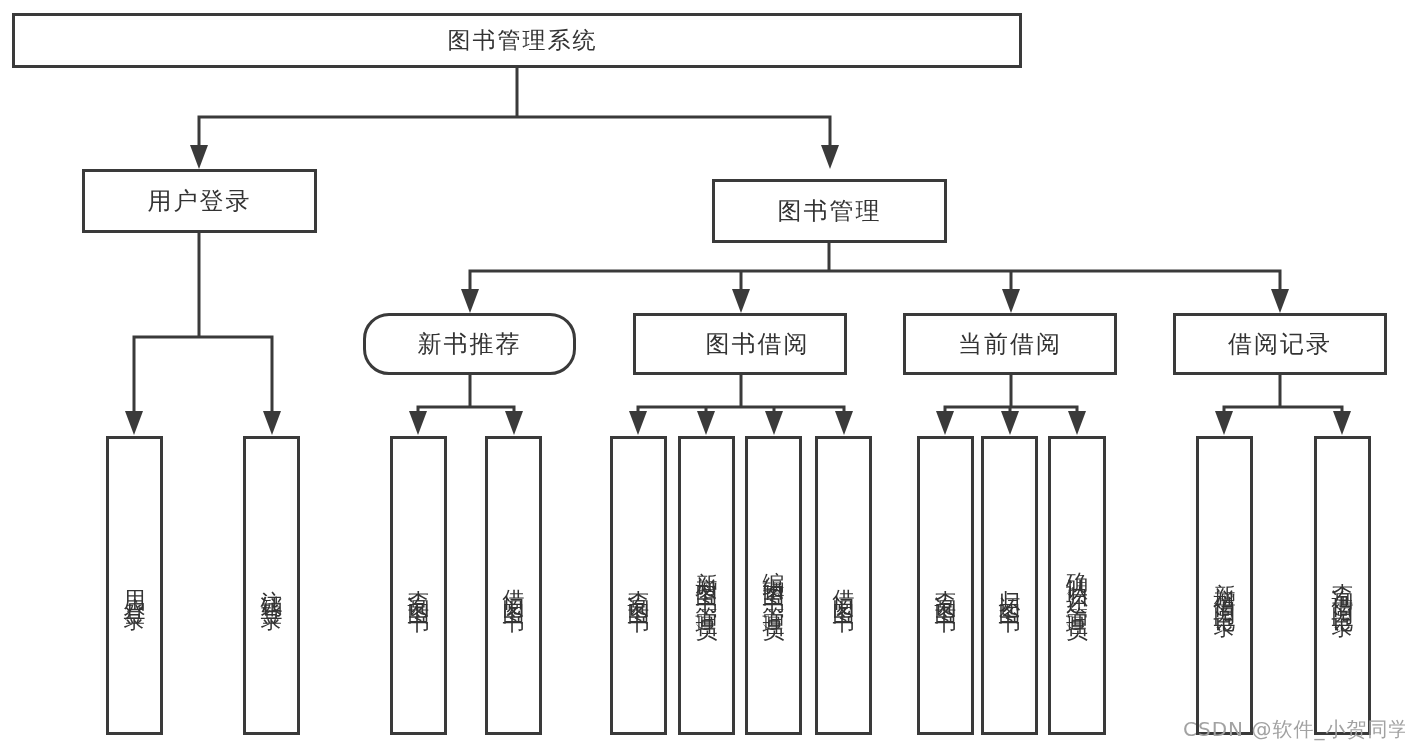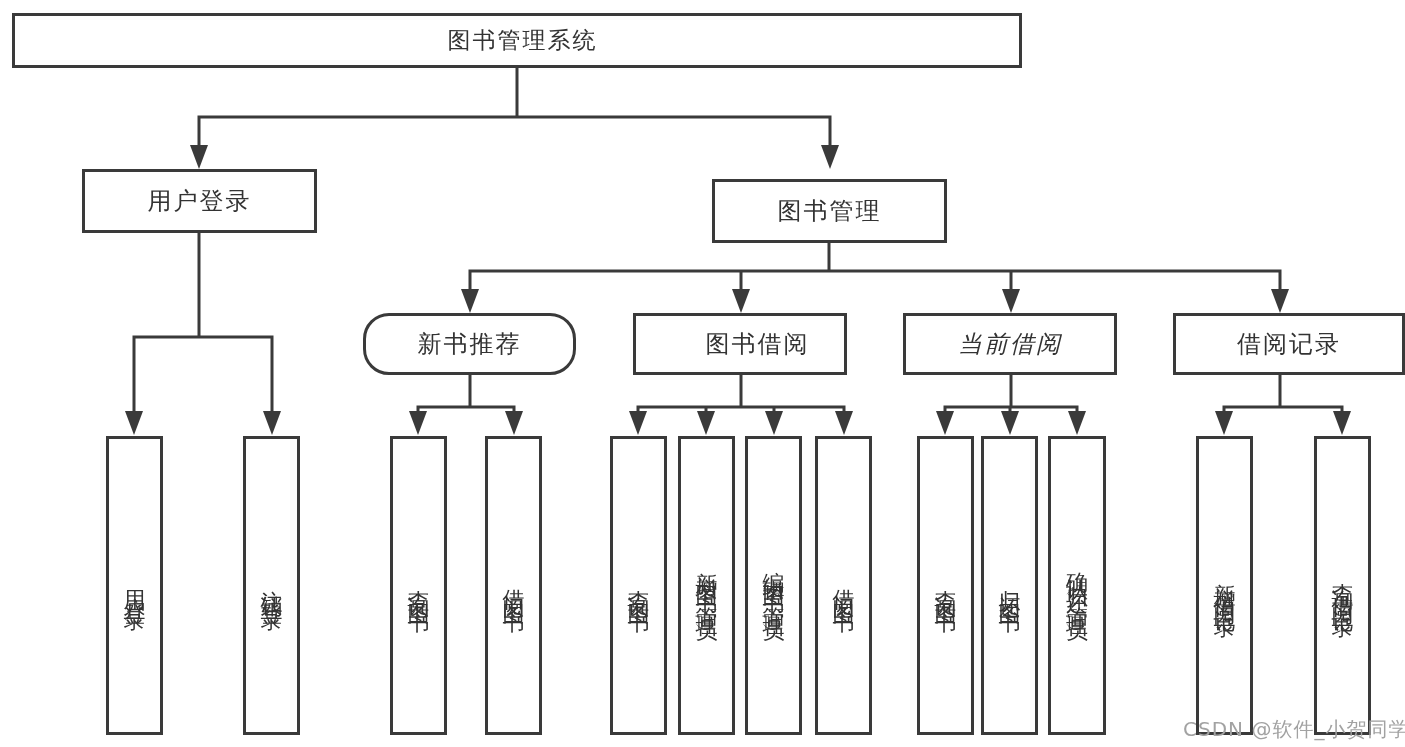--- a/index.html
+++ b/index.html
@@ -110,24 +110,24 @@
   <div class="node node-h" style="left:712px; top:179px; width:235px; height:64px;">
     <span>图书管理</span>
   </div>
 
   <div class="node node-h" style="left:363px; top:313px; width:213px; height:62px;border-radius:26px;">
     <span>新书推荐</span>
   </div>
   <div class="node node-h" style="left:633px; top:313px; width:214px; height:62px;padding-left:35px;">
     <span>图书借阅</span>
   </div>
-  <div class="node node-h" style="left:903px; top:313px; width:214px; height:62px;font-style:italic;">
+  <div class="node node-h" style="left:903px; top:313px; width:214px; height:62px;">
     <span>当前借阅</span>
   </div>
-  <div class="node node-h" style="left:1173px; top:313px; width:232px; height:62px;">
+  <div class="node node-h" style="left:1173px; top:313px; width:214px; height:62px;">
     <span>借阅记录</span>
   </div>
 
   <div class="node node-v" style="left:106px; top:436px; width:57px; height:299px;">
     <span>用户登录</span>
   </div>
   <div class="node node-v" style="left:243px; top:436px; width:57px; height:299px;">
     <span>注销登录</span>
   </div>
 

